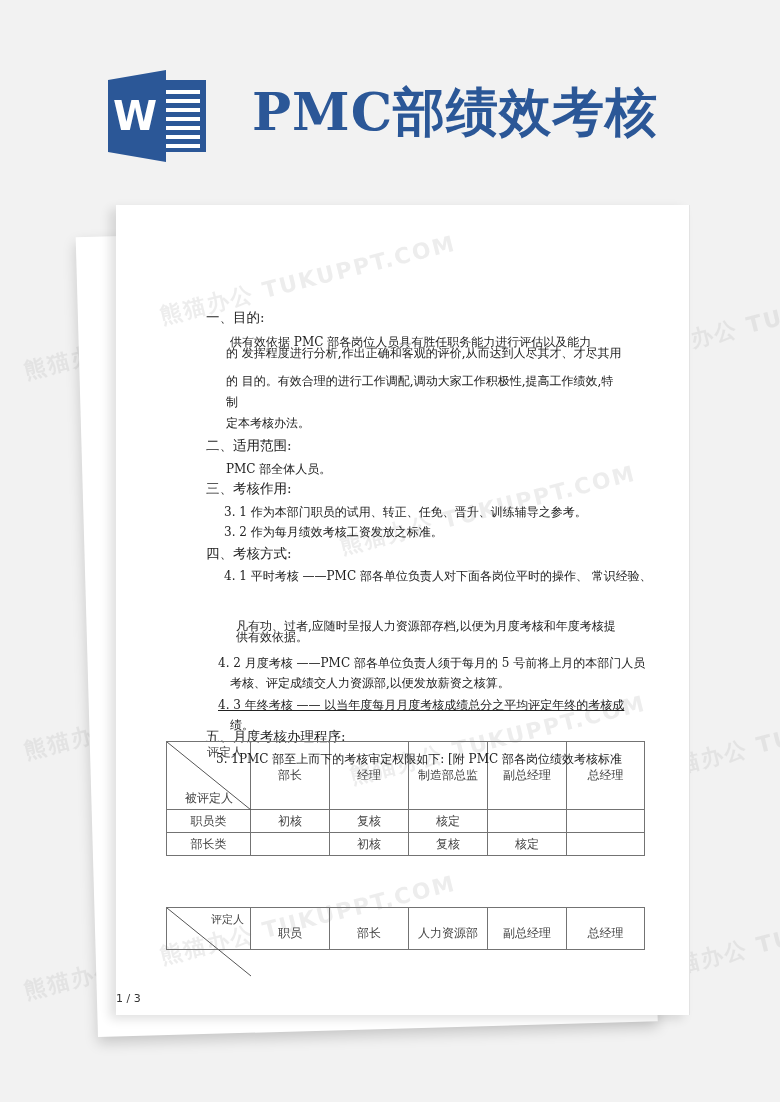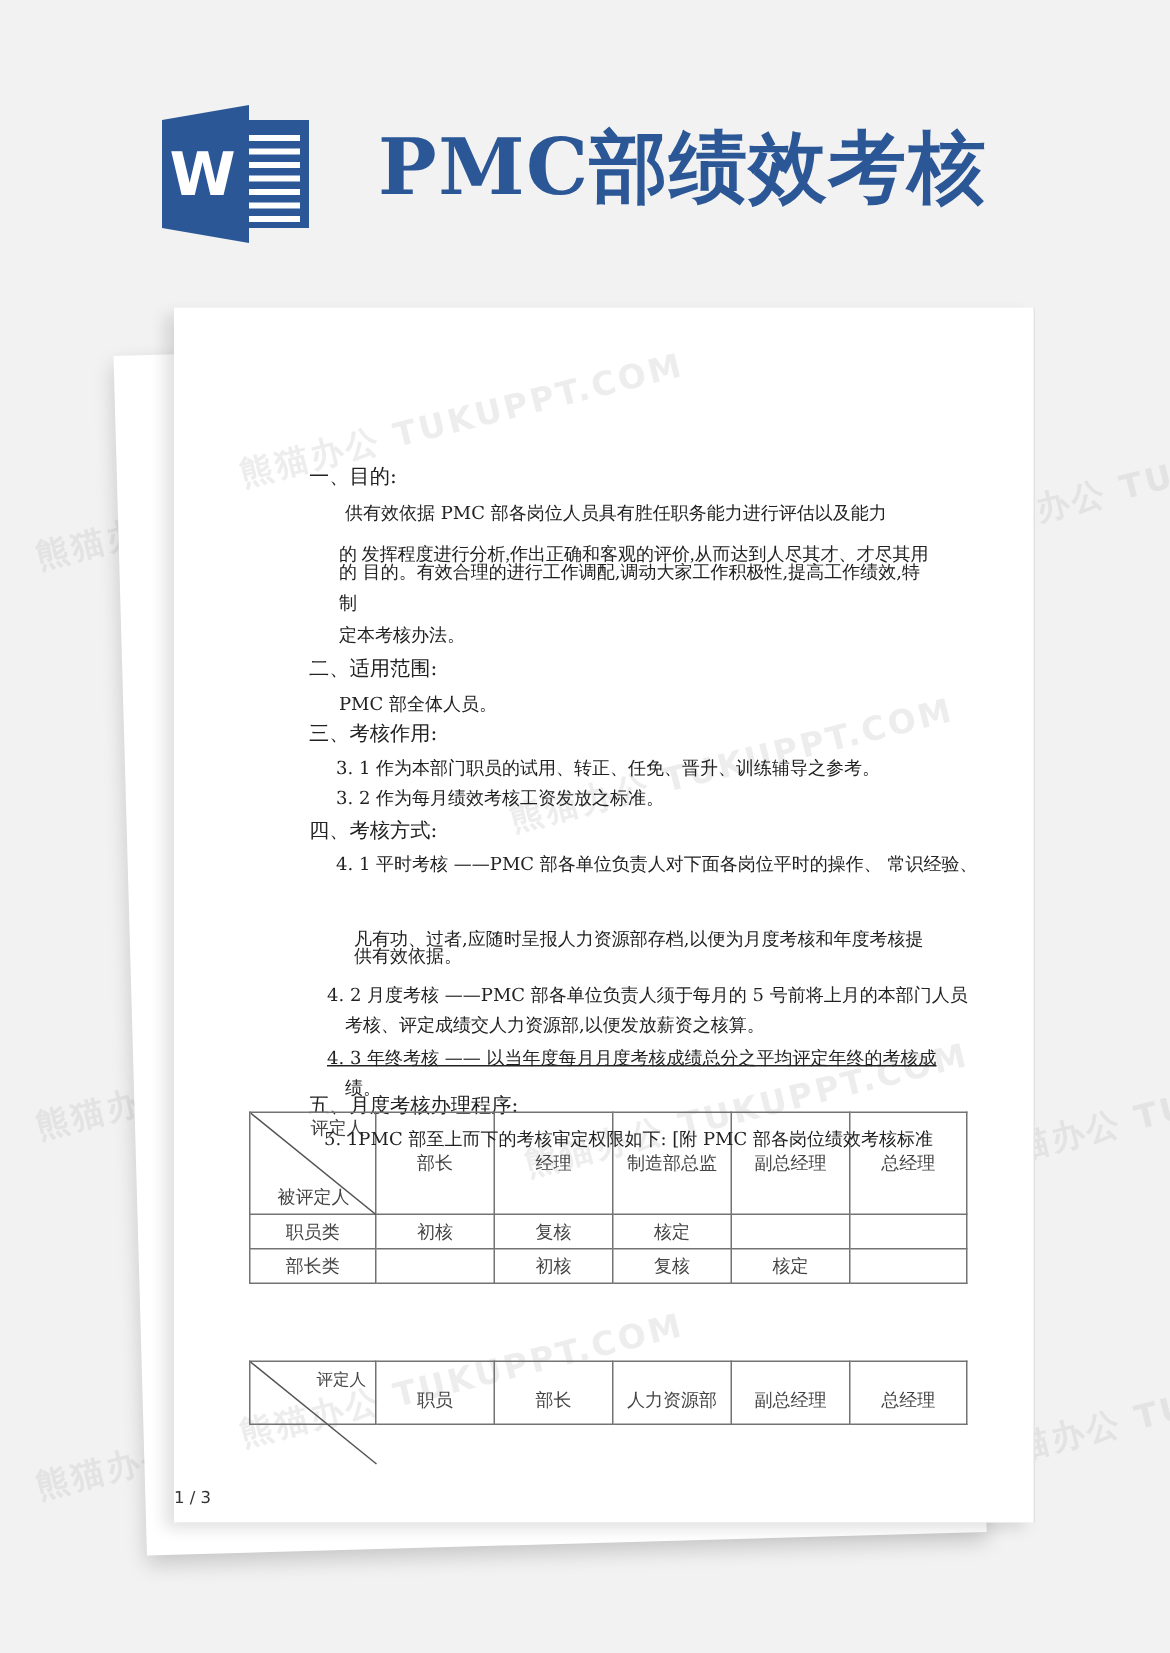--- a/index.html
+++ b/index.html
@@ -90,21 +90,21 @@
 <div class="page">
   <div class="doc">
     <div class="watermark" style="left:40px; top:60px; color:rgba(190,190,190,0.28);">熊猫办公 TUKUPPT.COM</div>
     <div class="watermark" style="left:220px; top:290px; color:rgba(190,190,190,0.28);">熊猫办公 TUKUPPT.COM</div>
     <div class="watermark" style="left:230px; top:520px; color:rgba(190,190,190,0.28);">熊猫办公 TUKUPPT.COM</div>
     <div class="watermark" style="left:40px; top:700px; color:rgba(190,190,190,0.28);">熊猫办公 TUKUPPT.COM</div>
 
 
     <div class="line h" style="left:90px; top:104px;">一、目的:</div>
     <div class="line p" style="left:114px; top:129px;">供有效依据 PMC 部各岗位人员具有胜任职务能力进行评估以及能力</div>
-    <div class="line p" style="left:110px; top:156px;font-family:Liberation Serif, serif;">的 发挥程度进行分析,作出正确和客观的评价,从而达到人尽其才、才尽其用</div>
+    <div class="line p" style="left:110px; top:140px;">的 发挥程度进行分析,作出正确和客观的评价,从而达到人尽其才、才尽其用</div>
     <div class="line p" style="left:110px; top:168px;">的 目的。有效合理的进行工作调配,调动大家工作积极性,提高工作绩效,特</div>
     <div class="line p" style="left:110px; top:189px;">制</div>
     <div class="line p" style="left:110px; top:210px;">定本考核办法。</div>
 
     <div class="line h" style="left:90px; top:232px;">二、适用范围:</div>
     <div class="line p" style="left:110px; top:256px;">PMC 部全体人员。</div>
 
     <div class="line h" style="left:90px; top:275px;">三、考核作用:</div>
     <div class="line p" style="left:108px; top:299px;">3. 1 作为本部门职员的试用、转正、任免、晋升、训练辅导之参考。</div>
     <div class="line p" style="left:108px; top:319px;">3. 2 作为每月绩效考核工资发放之标准。</div>

